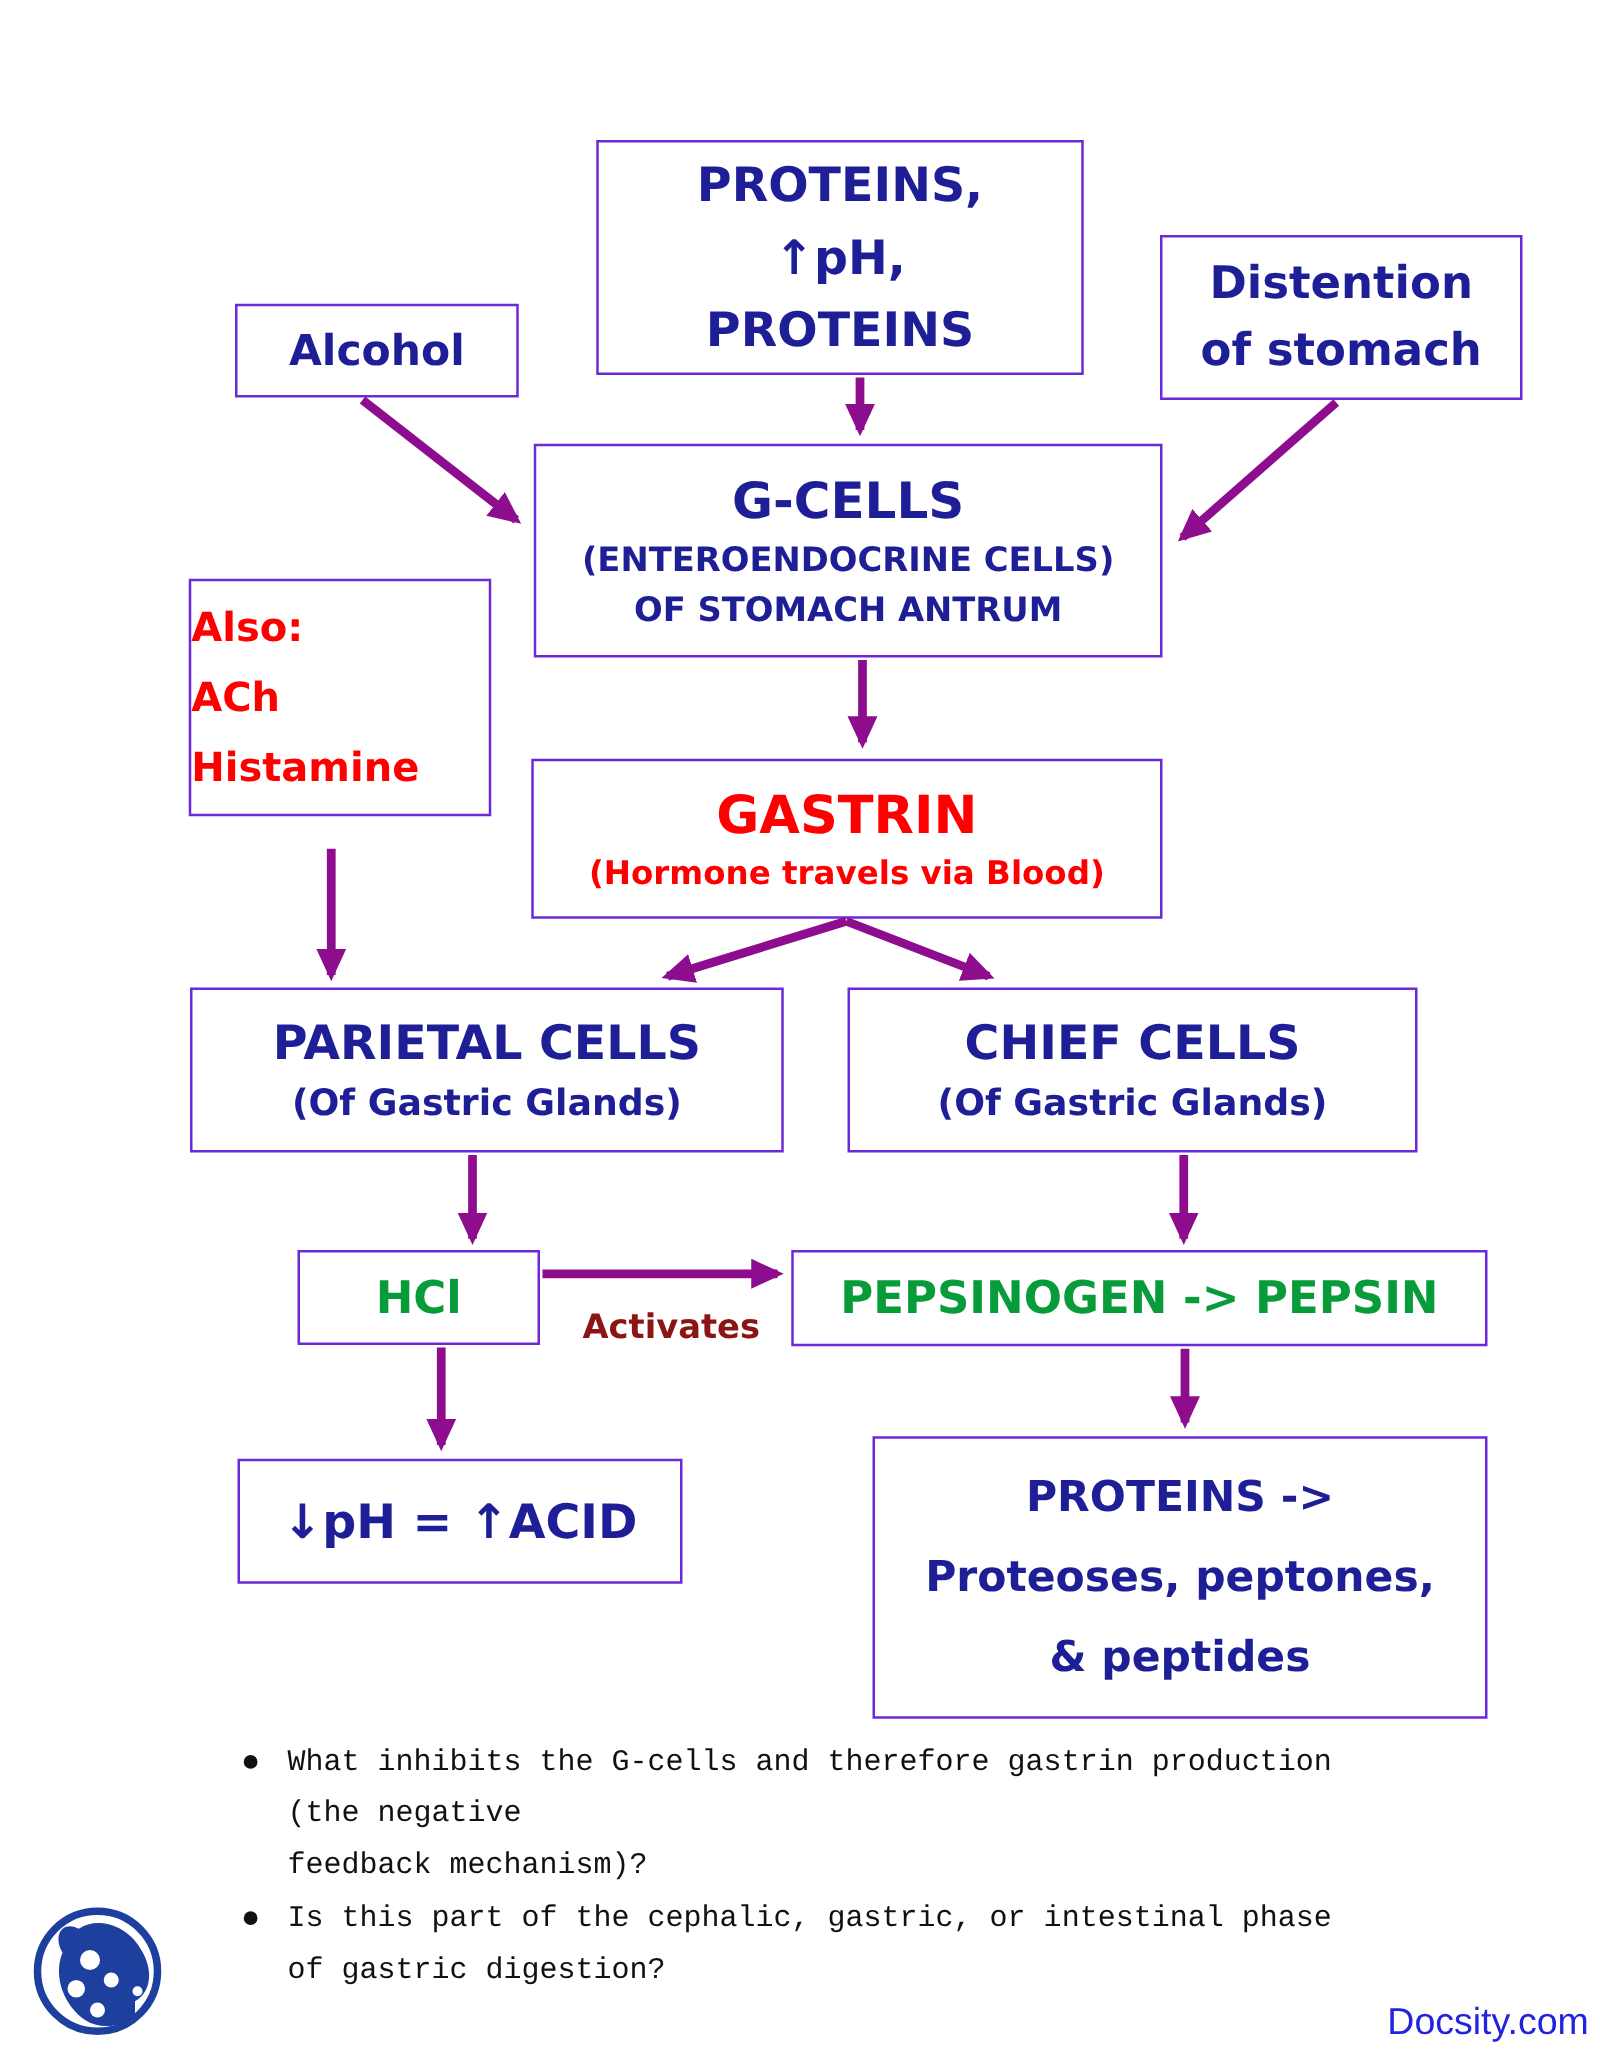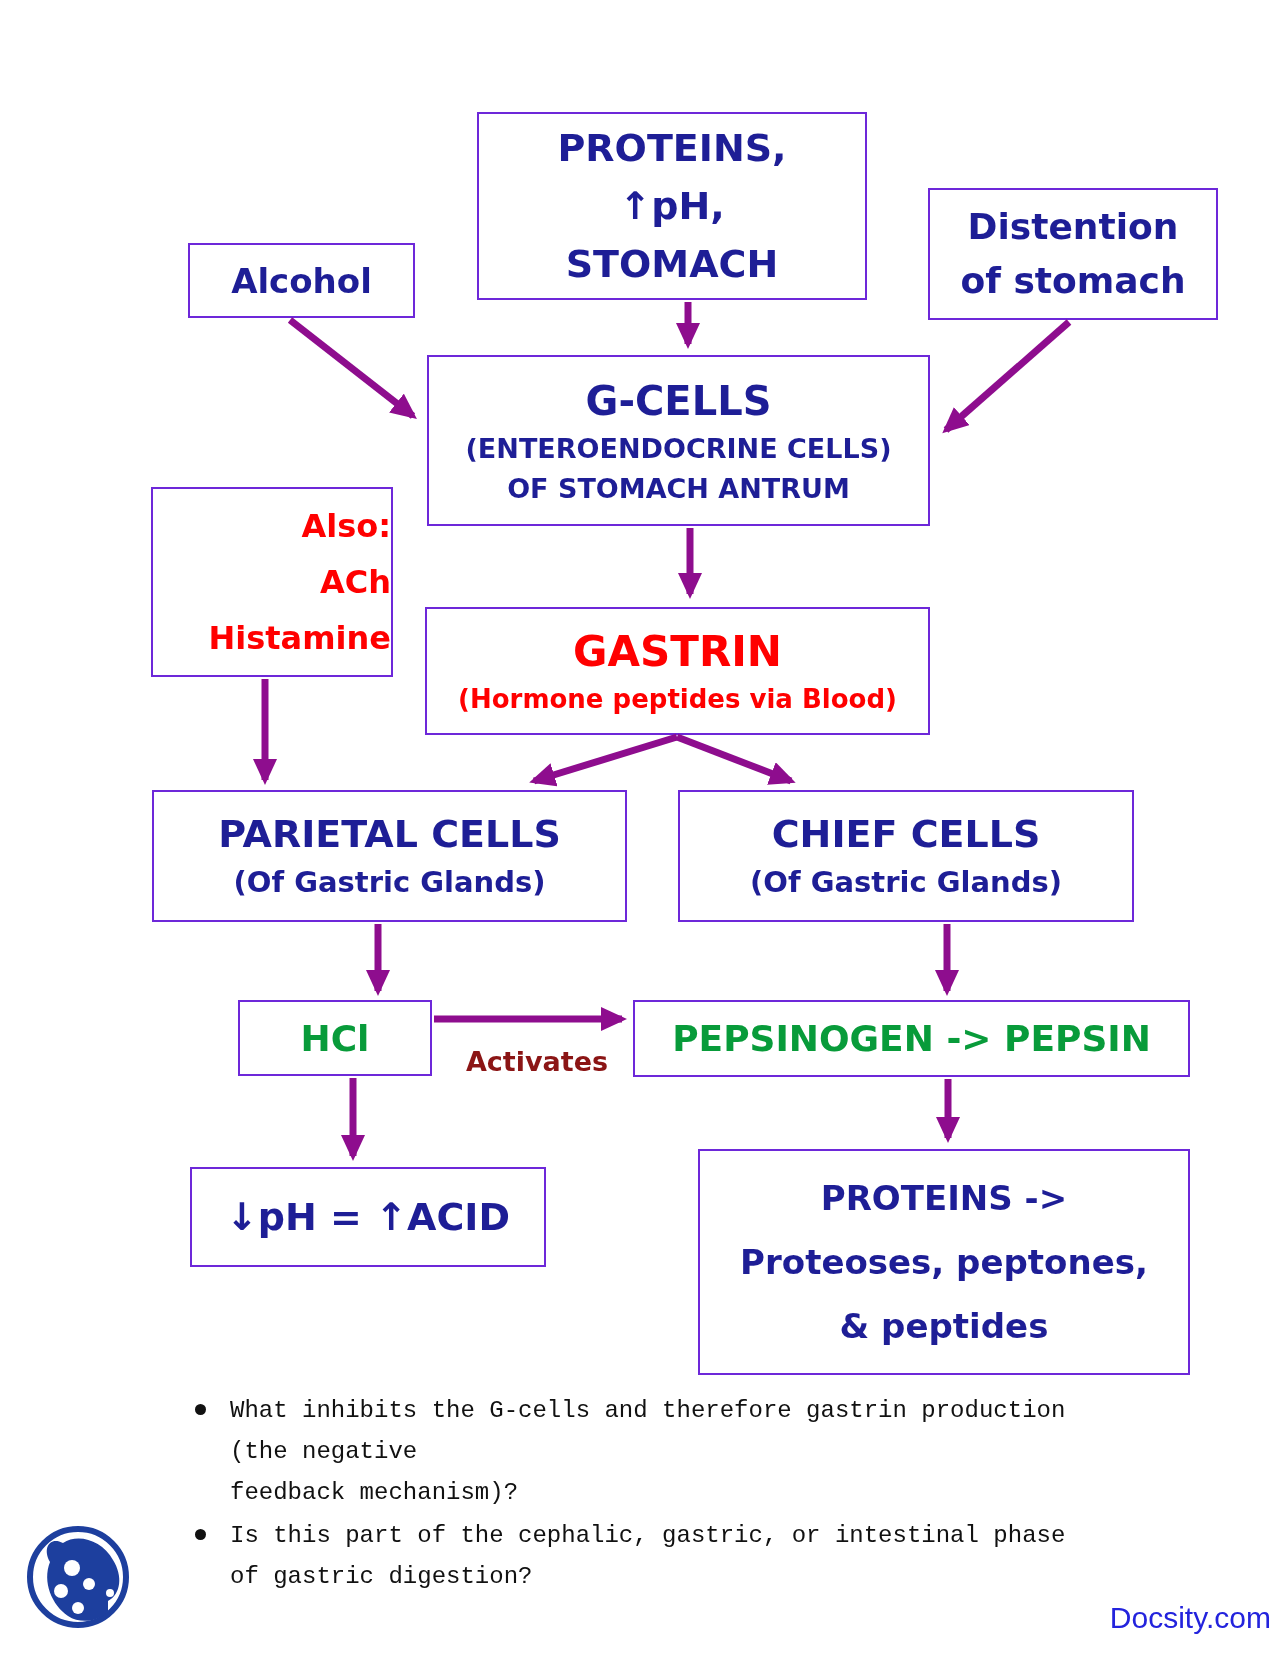--- a/index.html
+++ b/index.html
@@ -49,47 +49,47 @@
   }
 </style>
 </head>
 <body>
 
 <div class="page">
 
   <div class="node" style="left:477px;top:112px;width:390px;height:188px;">
     <div class="line-lg">PROTEINS,</div>
     <div class="line-lg">↑pH,</div>
-    <div class="line-lg">STOMACH</div>
+    <div class="line-lg">PROTEINS</div>
   </div>
 
   <div class="node" style="left:188px;top:243px;width:227px;height:75px;font-size:34px;">
     <div>Alcohol</div>
   </div>
 
   <div class="node" style="left:928px;top:188px;width:290px;height:132px;font-size:36px;line-height:54px;">
     <div>Distention</div>
     <div>of stomach</div>
   </div>
 
   <div class="node" style="left:427px;top:355px;width:503px;height:171px;">
     <div style="font-size:40px;line-height:56px;">G-CELLS</div>
     <div style="font-size:27px;line-height:40px;">(ENTEROENDOCRINE CELLS)</div>
     <div style="font-size:27px;line-height:40px;">OF STOMACH ANTRUM</div>
   </div>
 
-  <div class="node red" style="left:151px;top:487px;width:242px;height:190px;align-items:flex-end;font-size:32px;line-height:56px;font-weight:600;">
+  <div class="node red" style="left:151px;top:463px;width:242px;height:190px;align-items:flex-start;font-size:32px;line-height:56px;font-weight:600;">
     <div>Also:</div>
     <div>ACh</div>
     <div>Histamine</div>
   </div>
 
   <div class="node red" style="left:425px;top:607px;width:505px;height:128px;">
     <div style="font-size:42px;line-height:56px;">GASTRIN</div>
-    <div style="font-size:26px;line-height:38px;">(Hormone peptides via Blood)</div>
+    <div style="font-size:26px;line-height:38px;">(Hormone travels via Blood)</div>
   </div>
 
   <div class="node" style="left:152px;top:790px;width:475px;height:132px;">
     <div style="font-size:38px;line-height:52px;">PARIETAL CELLS</div>
     <div style="font-size:29px;line-height:44px;">(Of Gastric Glands)</div>
   </div>
 
   <div class="node" style="left:678px;top:790px;width:456px;height:132px;">
     <div style="font-size:38px;line-height:52px;">CHIEF CELLS</div>
     <div style="font-size:29px;line-height:44px;">(Of Gastric Glands)</div>

